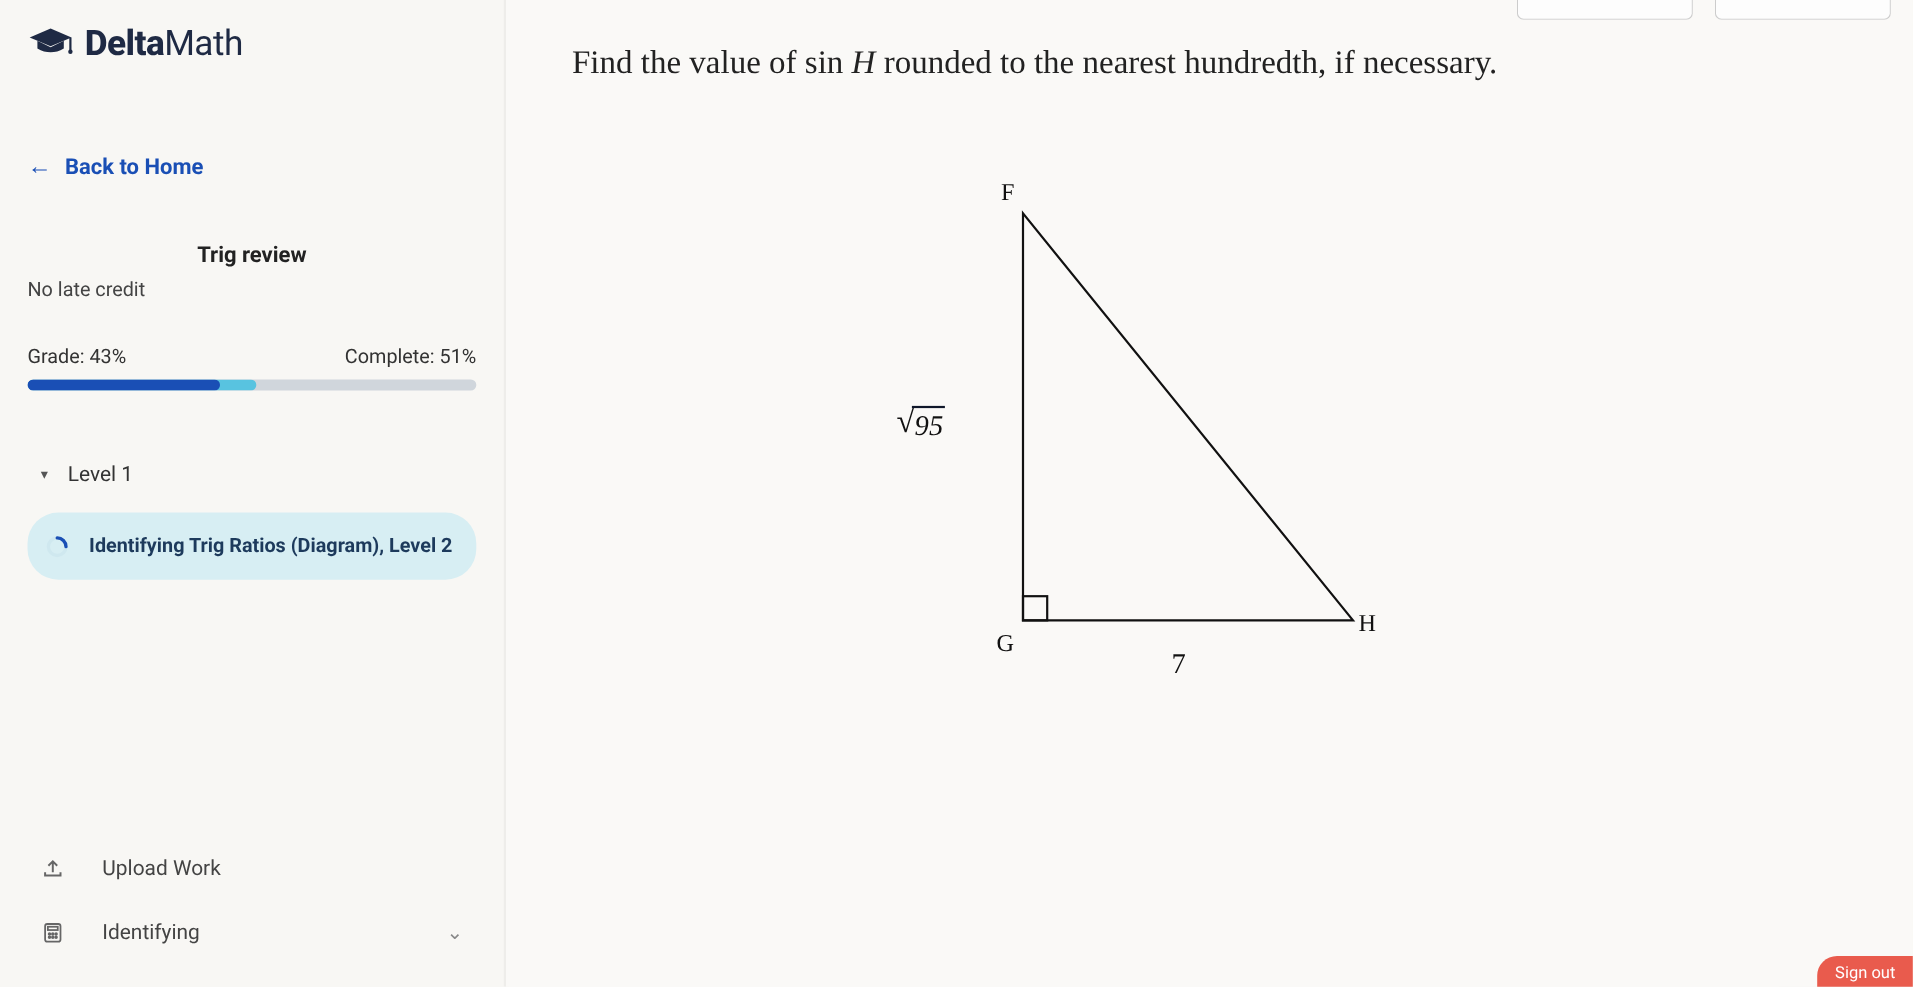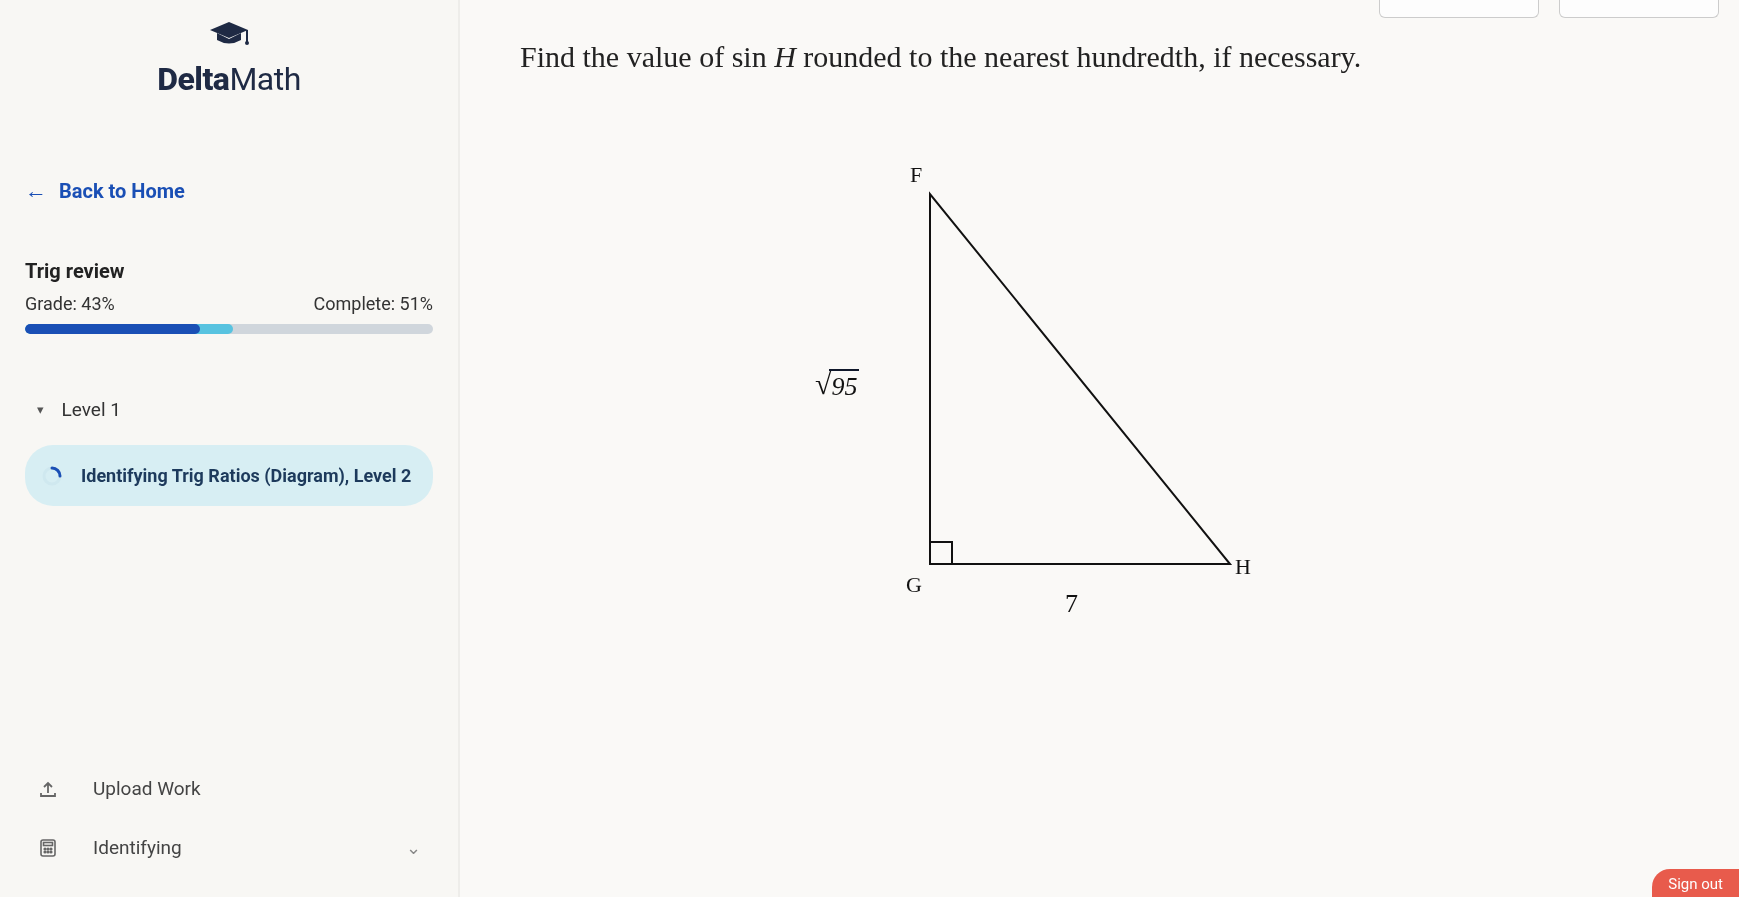--- a/index.html
+++ b/index.html
@@ -17,21 +17,20 @@
       background: #f8f7f4;
       border-right: 2px solid rgba(0,0,0,0.04);
       display: flex;
       flex-direction: column;
     }
     .logo-wrap {
       display: flex;
       align-items: center;
       gap: 10px;
       margin-bottom: 80px;
-      flex-direction: column;
     }
     .logo-icon svg { display: block; }
     .logo-text {
       font-size: 32px;
       color: #1f2a44;
       letter-spacing: -0.5px;
     }
     .logo-bold { font-weight: 800; }
     .logo-light { font-weight: 400; }
     .back-link {
@@ -43,20 +42,21 @@
       font-size: 20px;
       margin-bottom: 55px;
       cursor: pointer;
     }
     .back-arrow { font-size: 22px; }
     .assignment-title {
       font-size: 20px;
       font-weight: 700;
       color: #222;
       margin-bottom: 10px;
+      text-align: center;
     }
     .late-credit {
       font-size: 18px;
       color: #444;
       margin-bottom: 40px;
     }
     .progress-row {
       display: flex;
       justify-content: space-between;
       font-size: 18px;
@@ -202,20 +202,21 @@
       <span class="logo-bold">Delta</span><span class="logo-light">Math</span>
     </span>
   </div>
 
   <div class="back-link">
     <span class="back-arrow">←</span>
     <span>Back to Home</span>
   </div>
 
   <div class="assignment-title">Trig review</div>
+  <div class="late-credit">No late credit</div>
 
   <div class="progress-row">
     <span>Grade: 43%</span>
     <span>Complete: 51%</span>
   </div>
   <div class="progress-bar">
     <div class="progress-complete"></div>
     <div class="progress-grade"></div>
   </div>
 

